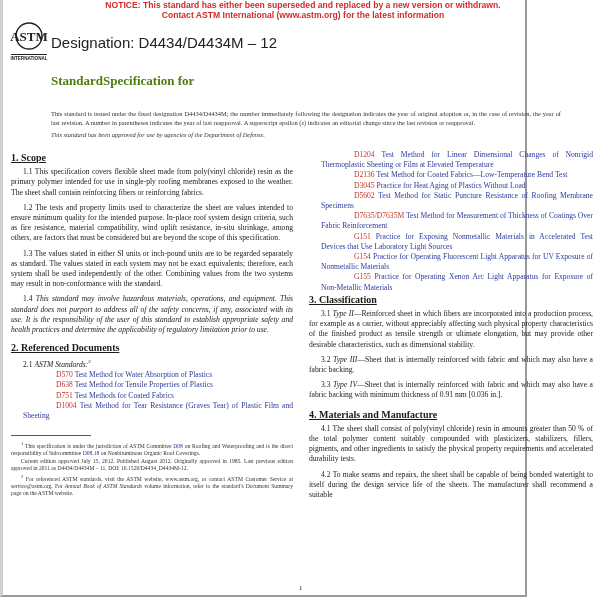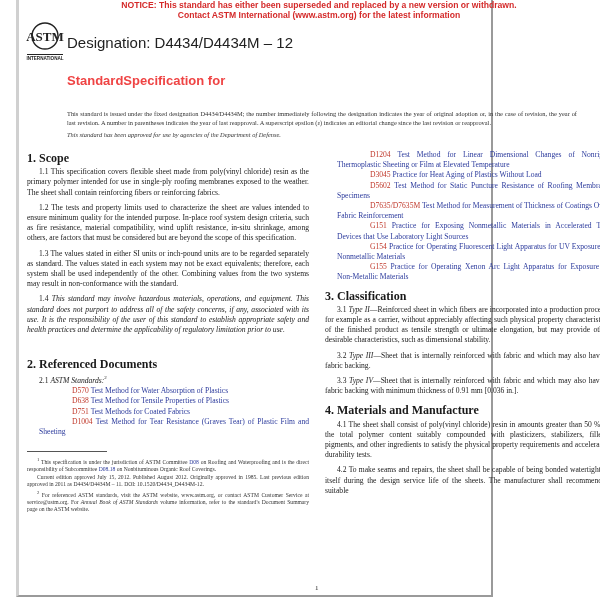--- a/index.html
+++ b/index.html
@@ -1,30 +1,30 @@
 <!DOCTYPE html>
 <html><head>
 <meta charset="utf-8">
 <style>
   html, body { margin:0; padding:0; }
   body { width:600px; height:600px; background:#ffffff; position:relative; overflow:hidden; font-family:"Liberation Serif", serif; color:#1a1a1a; }
-  .page { position:absolute; left:16px; top:0; width:477px; height:597px; border-right:2px solid #9a9a9a; border-bottom:2px solid #9a9a9a; border-left:3px solid #d0d0d0; box-sizing:border-box; background:#fff; }
+  .page { position:absolute; left:0; top:0; width:527px; height:597px; border-right:2px solid #9a9a9a; border-bottom:2px solid #9a9a9a; border-left:3px solid #d0d0d0; box-sizing:border-box; background:#fff; }
   .notice { position:absolute; top:0; left:0; width:600px; text-align:center; font-family:"Liberation Sans", sans-serif; font-weight:bold; color:#d42a2a; font-size:8.6px; line-height:10px; }
   .logo { position:absolute; left:6px; top:20px; width:40px; height:42px; }
   .designation { position:absolute; left:48px; top:34px; font-family:"Liberation Sans", sans-serif; font-size:15px; color:#222; }
-  .title { position:absolute; left:48px; top:73px; font-family:Liberation Sans, sans-serif; font-weight:bold; color:#ef4444; }
+  .title { position:absolute; left:48px; top:73px; font-family:Liberation Serif, serif; font-weight:bold; color:#4d7c0f; }
   .title .l1 { font-size:13px; line-height:15px; }
   .title .l2 { font-size:15px; line-height:17px; }
   .title sup { font-size:8px; }
   .preamble { position:absolute; left:48px; top:110px; width:510px; font-size:6.4px; line-height:8.6px; color:#333; text-align:justify; }
   .preamble .ital { font-style:italic; margin-top:4px; }
   .col { position:absolute; top:150px; font-size:7.6px; line-height:10.2px; text-align:justify; }
   .col.left { left:8px; width:282px; }
   .col.right { left:306px; width:284px; top:150px; }
-  .h { font-weight:bold; font-size:12px; margin:3px 0 4px 0; }
+  .h { font-weight:bold; font-size:10px; margin:3px 0 4px 0;text-decoration:underline; }
   .p { text-indent:12px; margin-bottom:5px; }
   .it { font-style:italic; }
   .ref { padding-left:12px; text-indent:-12px; margin:0; text-align:justify; }
   .refcode { color:#c0392b;margin-left:45px; }
   .reftitle { color:#2b3a9c; }
   .stdlabel { text-indent:12px; }
   .fnrule { width:80px; border-top:1px solid #555; margin:14px 0 4px 0; }
   .fn { font-size:5.6px; line-height:7.4px; color:#333; text-align:justify; }
   .fn .fi { text-indent:10px; margin:0; }
   .fn .blue { color:#2b3a9c; }
@@ -58,45 +58,46 @@
     <div class="ital">This standard has been approved for use by agencies of the Department of Defense.</div>
   </div>
 
   <div class="col left">
     <div class="h">1. Scope</div>
     <div class="p">1.1 This specification covers flexible sheet made from poly(vinyl chloride) resin as the primary polymer intended for use in single-ply roofing membranes exposed to the weather. The sheet shall contain reinforcing fibers or reinforcing fabrics.</div>
     <div class="p">1.2 The tests and property limits used to characterize the sheet are values intended to ensure minimum quality for the intended purpose. In-place roof system design criteria, such as fire resistance, material compatibility, wind uplift resistance, in-situ shrinkage, among others, are factors that must be considered but are beyond the scope of this specification.</div>
     <div class="p">1.3 The values stated in either SI units or inch-pound units are to be regarded separately as standard. The values stated in each system may not be exact equivalents; therefore, each system shall be used independently of the other. Combining values from the two systems may result in non-conformance with the standard.</div>
     <div class="p"><span>1.4 </span><span class="it">This standard may involve hazardous materials, operations, and equipment. This standard does not purport to address all of the safety concerns, if any, associated with its use. It is the responsibility of the user of this standard to establish appropriate safety and health practices and determine the applicability of regulatory limitation prior to use.</span></div>
 
-    <div class="h" style="margin-top:24px">2. Referenced Documents</div>
+    <div class="h" style="margin-top:8px">2. Referenced Documents</div>
     <div class="stdlabel"><span>2.1 </span><span class="it">ASTM Standards:</span><sup style="font-size:5px">2</sup></div>
     <div class="ref"><span class="refcode">D570</span> <span class="reftitle">Test Method for Water Absorption of Plastics</span></div>
     <div class="ref"><span class="refcode">D638</span> <span class="reftitle">Test Method for Tensile Properties of Plastics</span></div>
     <div class="ref"><span class="refcode">D751</span> <span class="reftitle">Test Methods for Coated Fabrics</span></div>
     <div class="ref"><span class="refcode">D1004</span> <span class="reftitle">Test Method for Tear Resistance (Graves Tear) of Plastic Film and Sheeting</span></div>
 
     <div class="fnrule"></div>
     <div class="fn">
       <p class="fi"><sup>1</sup><span> This specification is under the jurisdiction of ASTM Committee </span><span class="blue">D08</span><span> on Roofing and Waterproofing and is the direct responsibility of Subcommittee </span><span class="blue">D08.18</span><span> on Nonbituminous Organic Roof Coverings.</span></p>
       <p class="fi">Current edition approved July 15, 2012. Published August 2012. Originally approved in 1985. Last previous edition approved in 2011 as D4434/D4434M – 11. DOI: 10.1520/D4434_D4434M-12.</p>
       <p class="fi"><sup>2</sup><span> For referenced ASTM standards, visit the ASTM website, www.astm.org, or contact ASTM Customer Service at service@astm.org. For </span><span class="it">Annual Book of ASTM Standards</span><span> volume information, refer to the standard's Document Summary page on the ASTM website.</span></p>
     </div>
   </div>
 
   <div class="col right">
     <div class="ref"><span class="refcode">D1204</span> <span class="reftitle">Test Method for Linear Dimensional Changes of Nonrigid Thermoplastic Sheeting or Film at Elevated Temperature</span></div>
+    <div class="ref"><span class="refcode">D2136</span> <span class="reftitle">Test Method for Coated Fabrics—Low-Temperature Bend Test</span></div>
     <div class="ref"><span class="refcode">D3045</span> <span class="reftitle">Practice for Heat Aging of Plastics Without Load</span></div>
     <div class="ref"><span class="refcode">D5602</span> <span class="reftitle">Test Method for Static Puncture Resistance of Roofing Membrane Specimens</span></div>
     <div class="ref"><span class="refcode">D7635/D7635M</span> <span class="reftitle">Test Method for Measurement of Thickness of Coatings Over Fabric Reinforcement</span></div>
     <div class="ref"><span class="refcode">G151</span> <span class="reftitle">Practice for Exposing Nonmetallic Materials in Accelerated Test Devices that Use Laboratory Light Sources</span></div>
     <div class="ref"><span class="refcode">G154</span> <span class="reftitle">Practice for Operating Fluorescent Light Apparatus for UV Exposure of Nonmetallic Materials</span></div>
     <div class="ref"><span class="refcode">G155</span> <span class="reftitle">Practice for Operating Xenon Arc Light Apparatus for Exposure of Non-Metallic Materials</span></div>
 
-    <div class="h" style="margin-top:8px">3. Classification</div>
+    <div class="h" style="margin-top:2px">3. Classification</div>
     <div class="p"><span>3.1 </span><span class="it">Type II</span><span>—Reinforced sheet in which fibers are incorporated into a production process, for example as a carrier, without appreciably affecting such physical property characteristics of the finished product as tensile strength or ultimate elongation, but may provide other desirable characteristics, such as dimensional stability.</span></div>
     <div class="p"><span>3.2 </span><span class="it">Type III</span><span>—Sheet that is internally reinforced with fabric and which may also have a fabric backing.</span></div>
     <div class="p"><span>3.3 </span><span class="it">Type IV</span><span>—Sheet that is internally reinforced with fabric and which may also have a fabric backing with minimum thickness of 0.91 mm [0.036 in.].</span></div>
 
     <div class="h" style="margin-top:9px">4. Materials and Manufacture</div>
     <div class="p">4.1 The sheet shall consist of poly(vinyl chloride) resin in amounts greater than 50 % of the total polymer content suitably compounded with plasticizers, stabilizers, fillers, pigments, and other ingredients to satisfy the physical property requirements and accelerated durability tests.</div>
     <div class="p">4.2 To make seams and repairs, the sheet shall be capable of being bonded watertight to itself during the design service life of the sheets. The manufacturer shall recommend a suitable</div>
   </div>
 
   <div class="pagenum">1</div>

